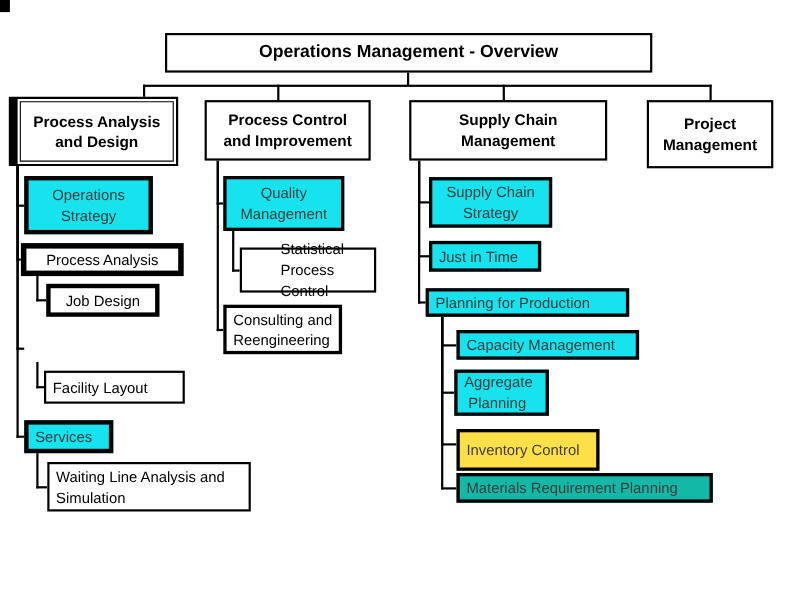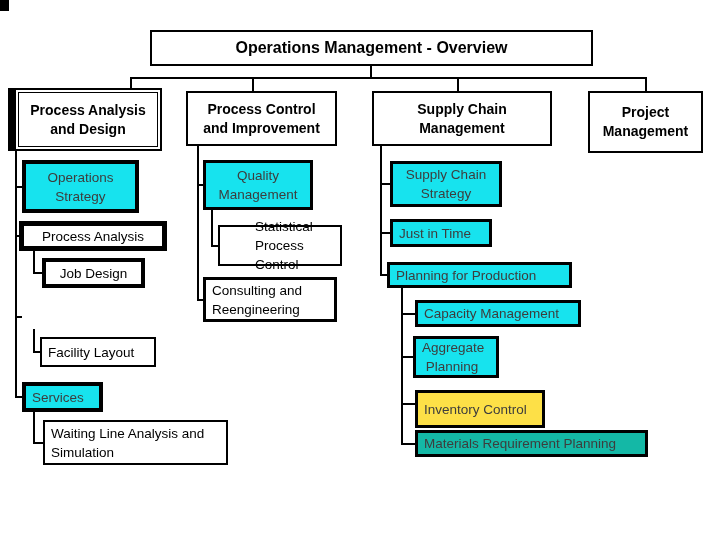--- a/index.html
+++ b/index.html
@@ -50,39 +50,39 @@
     <div class="node align-center cyan-node" style="left: 22px; top: 160px; width: 117px; height: 53px; border-width: 4px; background: rgb(23, 227, 238); color: rgb(61, 61, 61);">
       <span>Operations
 Strategy</span>
     </div>
     <div class="node align-center" style="left: 19px; top: 221px; width: 148px; height: 30px; border-width: 5px; color: rgb(0, 0, 0);">
       <span>Process Analysis</span>
     </div>
     <div class="node align-center" style="left: 42px; top: 258px; width: 103px; height: 30px; border-width: 4px; color: rgb(0, 0, 0);">
       <span>Job Design</span>
     </div>
-    <div class="node align-left" style="left: 40px; top: 337px; width: 116px; height: 30px; border-width: 2px; color: rgb(0, 0, 0);">
+    <div class="node align-left" style="left: 40px; top: 337px; width: 128px; height: 30px; border-width: 2px; color: rgb(0, 0, 0);">
       <span>Facility Layout</span>
     </div>
     <div class="node align-left cyan-node" style="left: 22px; top: 382px; width: 81px; height: 30px; border-width: 4px; background: rgb(23, 227, 238); color: rgb(61, 61, 61);">
       <span>Services</span>
     </div>
     <div class="node align-left" style="left: 43px; top: 420px; width: 185px; height: 45px; border-width: 2px; color: rgb(0, 0, 0);">
       <span>Waiting Line Analysis and
 Simulation</span>
     </div>
     <div class="node align-center cyan-node" style="left: 203px; top: 160px; width: 110px; height: 50px; border-width: 3px; background: rgb(23, 227, 238); color: rgb(61, 61, 61);">
       <span>Quality
 Management</span>
     </div>
     <div class="node align-left" style="left: 218px; top: 225px; width: 124px; height: 41px; border-width: 2px; color: rgb(0, 0, 0); padding-left: 35px;">
       <span>Statistical
 Process Control</span>
     </div>
-    <div class="node align-left" style="left: 203px; top: 277px; width: 134px; height: 45px; border-width: 3px; color: rgb(0, 0, 0);">
+    <div class="node align-left" style="left: 203px; top: 277px; width: 108px; height: 45px; border-width: 3px; color: rgb(0, 0, 0);">
       <span>Consulting and
 Reengineering</span>
     </div>
     <div class="node align-center cyan-node" style="left: 390px; top: 161px; width: 112px; height: 46px; border-width: 3px; background: rgb(23, 227, 238); color: rgb(61, 61, 61);">
       <span>Supply Chain
 Strategy</span>
     </div>
     <div class="node align-left cyan-node" style="left: 390px; top: 219px; width: 102px; height: 28px; border-width: 3px; background: rgb(23, 227, 238); color: rgb(61, 61, 61);">
       <span>Just in Time</span>
     </div>

